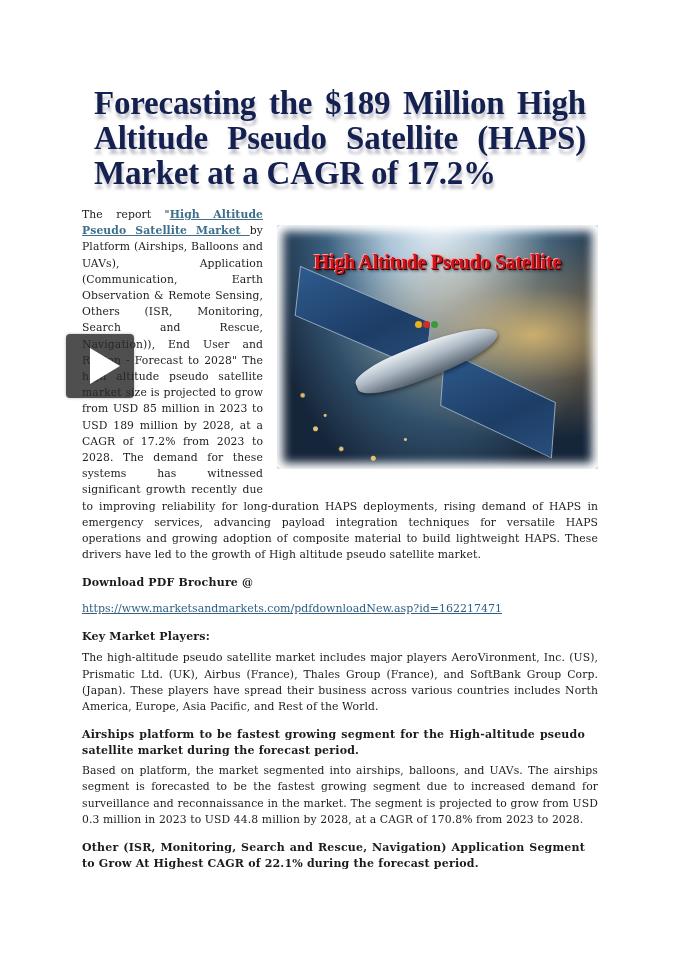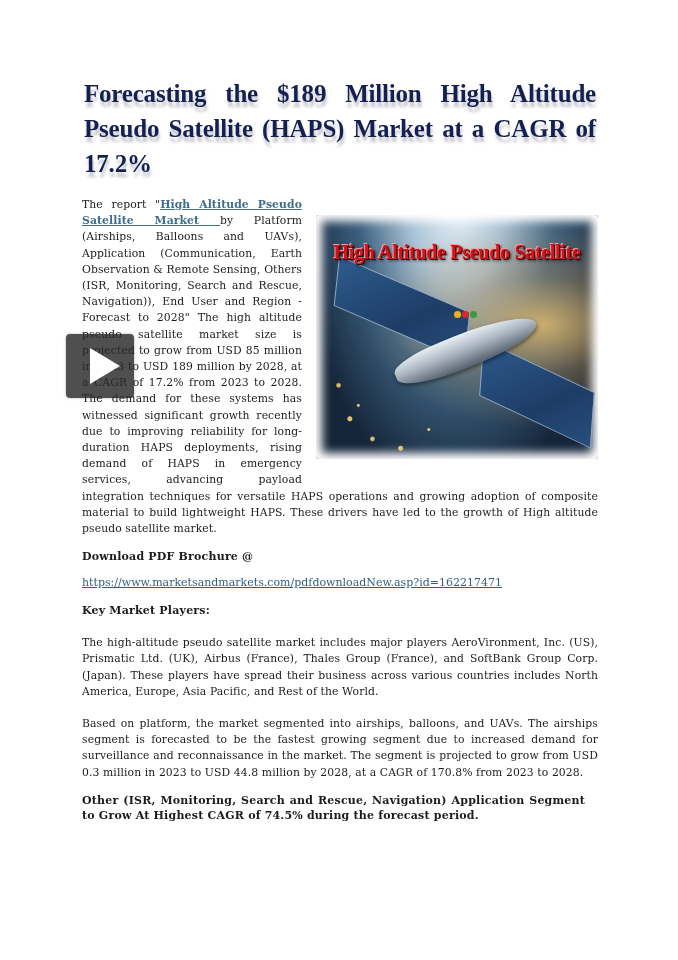--- a/index.html
+++ b/index.html
@@ -17,26 +17,26 @@
     }
     .page {
       position: absolute;
       left: 82px;
       top: 74px;
       width: 516px;
     }
     .title {
       font-family: "Liberation Serif", serif;
       font-weight: bold;
-      font-size: 25px;
+      font-size: 33px;
       line-height: 35px;
       color: #14204f;
       text-align: justify;
       text-align-last: left;
-      margin: 2px;
+      margin: 12px;
       text-shadow: 1px 5px 3px rgba(120, 120, 140, 0.45);
       letter-spacing: -0.2px;
     }
     .body-text {
       font-size: 10.8px;
       line-height: 16.2px;
       text-align: justify;
       letter-spacing: 0.1px;
     }
     .intro {
@@ -49,20 +49,21 @@
       height: 244px;
       margin: 18px 0 20px 14px;
       position: relative;
       border-radius: 3px;
       overflow: hidden;
       background:
         radial-gradient(ellipse at 80% 45%, rgba(230, 190, 110, 0.85) 0%, rgba(200, 150, 80, 0.35) 25%, rgba(0,0,0,0) 55%),
         radial-gradient(ellipse at 50% -10%, #f5f8fb 0%, #a9c3d6 25%, #3b607e 50%, #16263a 80%),
         #16263a;
       box-shadow: 0 0 10px 6px #ffffff inset;
+      padding-left: 39px;
     }
     .float-img .stars {
       position: absolute;
       left: 0; bottom: 0;
       width: 100%; height: 55%;
       background:
         radial-gradient(circle at 12% 70%, #f4d27a 0 2px, transparent 3px),
         radial-gradient(circle at 20% 85%, #f4d27a 0 1.5px, transparent 3px),
         radial-gradient(circle at 8% 45%, #f0c86a 0 1.5px, transparent 3px),
         radial-gradient(circle at 30% 92%, #f4d27a 0 2px, transparent 3px),
@@ -154,21 +155,21 @@
       font-size: 11px;
       line-height: 16px;
       margin: 12px 13px 0 0;
       letter-spacing: 0.2px;
     }
     .heading.multi {
       text-align: justify;
       line-height: 15.5px;
     }
     .para {
-      margin-top: 16px;
+      margin-top: 5px;
     }
     .url-line {
       margin-top: 10px;
       font-size: 11px;
       line-height: 16px;
     }
   </style>
 </head>
 <body>
 
@@ -194,20 +195,21 @@
   </div>
 
   <div class="heading">Download PDF Brochure @</div>
   <div class="url-line">
     <a class="link">https://www.marketsandmarkets.com/pdfdownloadNew.asp?id=162217471</a>
   </div>
 
   <div class="heading">Key Market Players:</div>
   <div class="body-text para">The high-altitude pseudo satellite  market includes major players AeroVironment, Inc. (US), Prismatic Ltd. (UK), Airbus (France), Thales Group (France), and SoftBank Group Corp. (Japan). These players have spread their business across various countries includes North America, Europe, Asia Pacific, and Rest of the World.</div>
 
+  <div class="heading multi">Airships platform to be fastest growing segment for the High-altitude pseudo satellite market during the forecast period.</div>
   <div class="body-text para">Based on platform, the market segmented into airships, balloons, and UAVs. The airships segment is forecasted to be the fastest growing segment due to increased demand for surveillance and reconnaissance in the market. The segment is projected to grow from USD  0.3 million in 2023 to USD 44.8 million by 2028, at a CAGR of 170.8% from 2023 to 2028.</div>
 
-  <div class="heading multi">Other (ISR, Monitoring, Search and Rescue, Navigation)  Application  Segment to Grow At Highest CAGR of 74.5% during the forecast period.</div>
+  <div class="heading multi">Other (ISR, Monitoring, Search and Rescue, Navigation)  Application  Segment to Grow At Highest CAGR of 22.1% during the forecast period.</div>
 </div>
 
 <div class="play-overlay">
   <div class="tri"></div>
 </div>
 
 </body></html>

